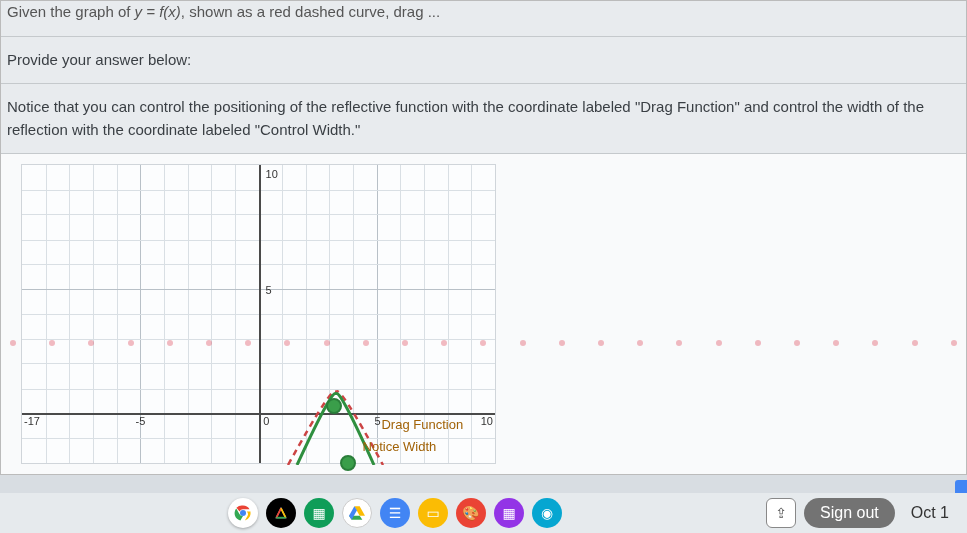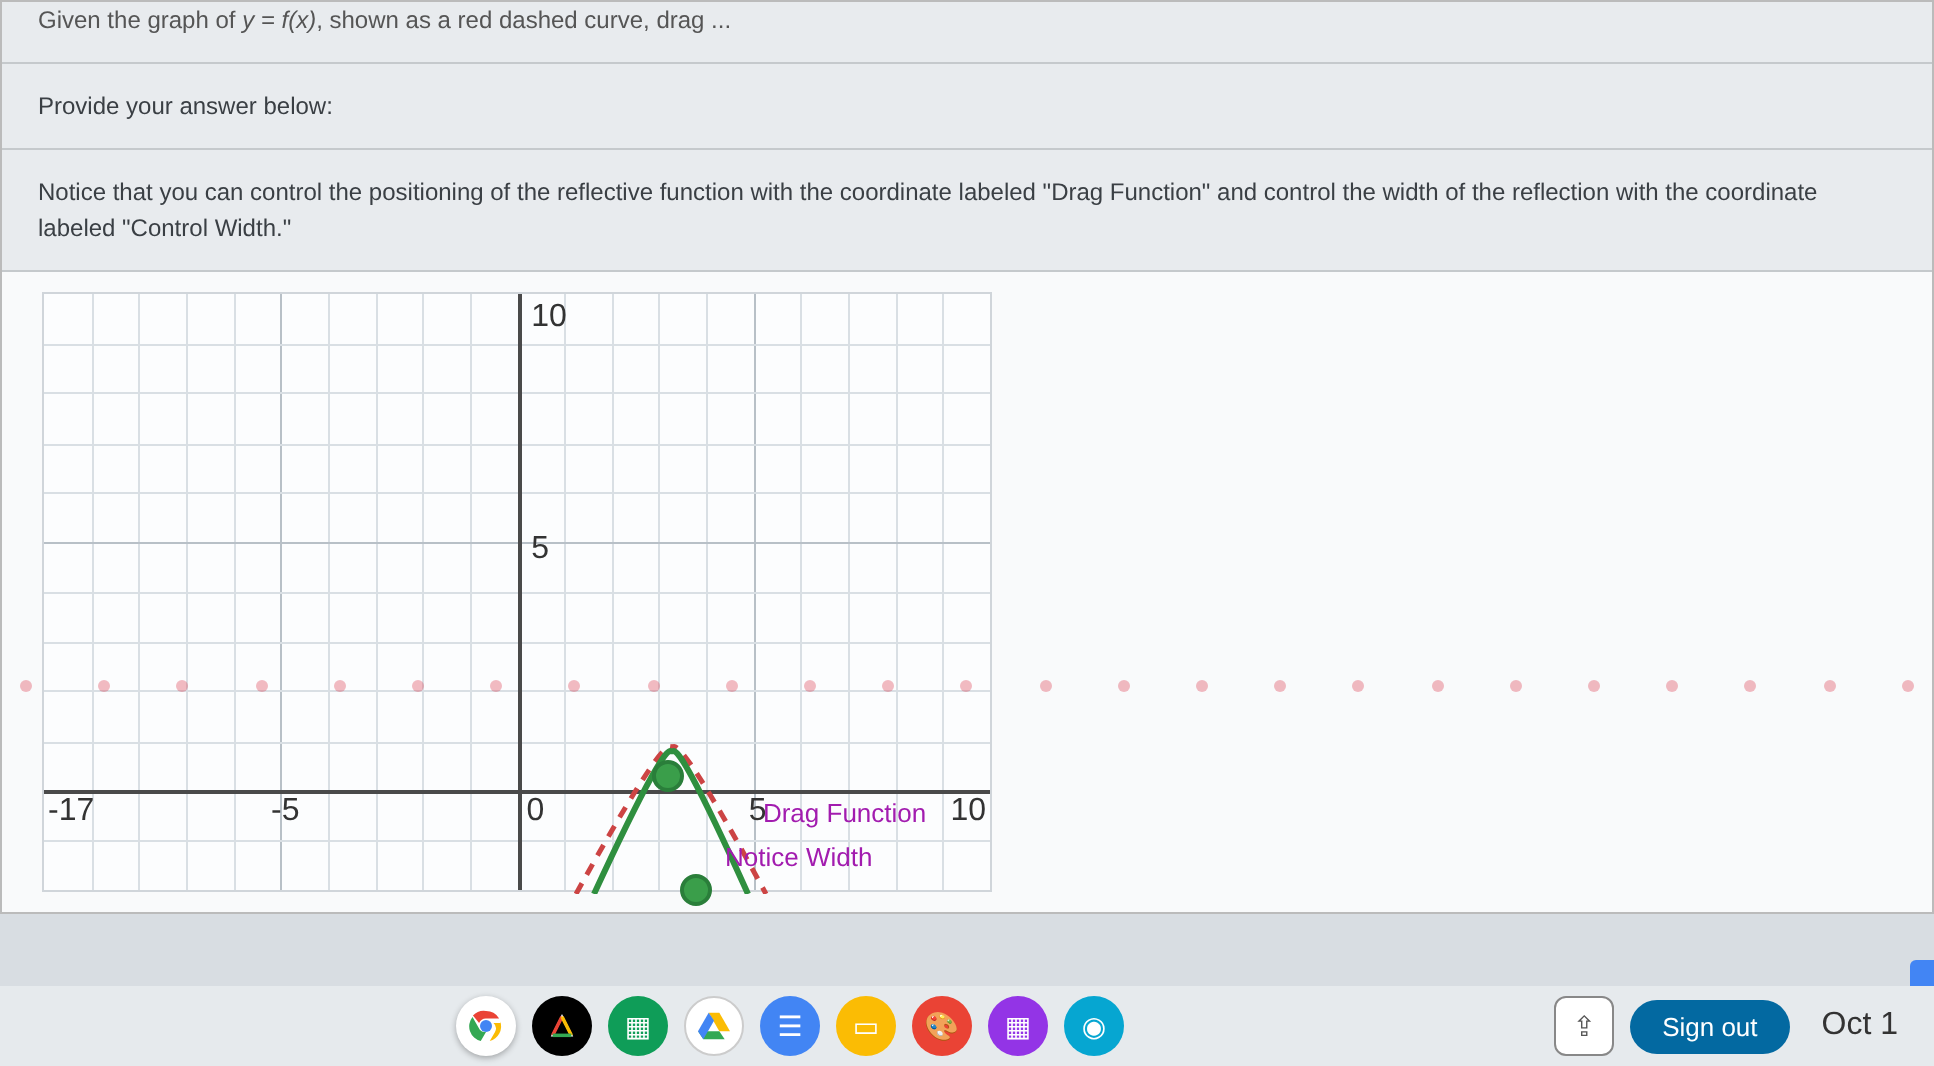--- a/index.html
+++ b/index.html
@@ -1,49 +1,49 @@
 <!DOCTYPE html>
 <html><head>
 <meta charset="utf-8">
 <style>
 *{margin:0;padding:0;box-sizing:border-box}
 body{width:967px;height:533px;background:#d8dde2;font-family:Arial,sans-serif;overflow:hidden;position:relative}
 .content{background:#e8ebee;border:1px solid #bbb}
-.section{padding:12px 18px;border-bottom:1px solid #c5c9cc;color:#3a3f44;font-size:12px;line-height:1.5}
+.section{padding:12px 6px;border-bottom:1px solid #c5c9cc;color:#3a3f44;font-size:15px;line-height:1.5}
 .section.top{color:#555;padding-top:0}
 .math{font-style:italic}
 .graph-area{padding:10px 20px;background:#f9fafb}
 .graph{position:relative;width:475px;height:300px;background:#fcfdfe;border:1px solid #d0d5da}
 .gline{position:absolute;background:#d9dfe4}
 .gline.h{width:100%;height:1px;left:0}
 .gline.v{height:100%;width:1px;top:0}
 .gline.major{background:#b8c0c7}
 .axis{position:absolute;background:#4a4a4a}
 .axis.x{height:2px;width:100%;left:0}
 .axis.y{width:2px;height:100%;top:0}
-.tick{position:absolute;font-size:16px;color:#333;font-weight:500}
+.tick{position:absolute;font-size:11px;color:#333;font-weight:500}
 .curve{position:absolute;pointer-events:none}
 .drag-point{position:absolute;width:16px;height:16px;border-radius:50%;background:#3a9e4a;border:2px solid #2a7e3a;transform:translate(-50%,-50%);cursor:grab}
-.ctrl-label{position:absolute;font-size:13px;color:#a21caf}
+.ctrl-label{position:absolute;font-size:13px;color:#a16207}
 .dots{position:absolute;top:340px;left:0;right:0;display:flex;justify-content:space-between;padding:0 10px;pointer-events:none}
 .dots span{width:6px;height:6px;border-radius:50%;background:rgba(220,60,80,.35)}
 .taskbar{position:absolute;bottom:0;left:0;right:0;height:40px;background:#e6eaed;display:flex;align-items:center;padding:0 10px;gap:8px}
 .tb-spacer{margin-left:auto}
 .tb-icon{width:30px;height:30px;border-radius:50%;display:flex;align-items:center;justify-content:center;font-size:14px;cursor:pointer}
 .tb-chrome{background:#fff;box-shadow:0 1px 3px rgba(0,0,0,.3)}
 .tb-canvas{background:#000;color:#fff}
 .tb-sheets{background:#0f9d58;color:#fff}
 .tb-drive{background:#fff;border:1px solid #ccc}
 .tb-docs{background:#4285f4;color:#fff}
 .tb-folder{background:#fbbc04;color:#fff}
 .tb-paint{background:#ea4335;color:#fff}
 .tb-calc{background:#9334e6;color:#fff}
 .tb-camera{background:#06a6d1;color:#fff}
 .tb-share{border:1px solid #888;background:#fff;border-radius:6px;color:#555}
-.signout{background:#0369a1;color:#fff;padding:6px 16px;border-radius:16px;font-size:13px;cursor:pointer}
+.signout{background:#737373;color:#fff;padding:6px 16px;border-radius:16px;font-size:16px;cursor:pointer}
 .clock{font-size:16px;color:#333;padding:0 8px}
 .right-widget{position:absolute;right:0;top:480px;width:12px;height:25px;background:#4285f4;border-radius:3px 0 0 3px}
 </style>
 </head>
 <body>
 
 <div class="content">
   <div class="section top">
     <span>Given the graph of </span><span class="math">y = f(x)</span><span>, shown as a red dashed curve, drag ...</span>
   </div>

